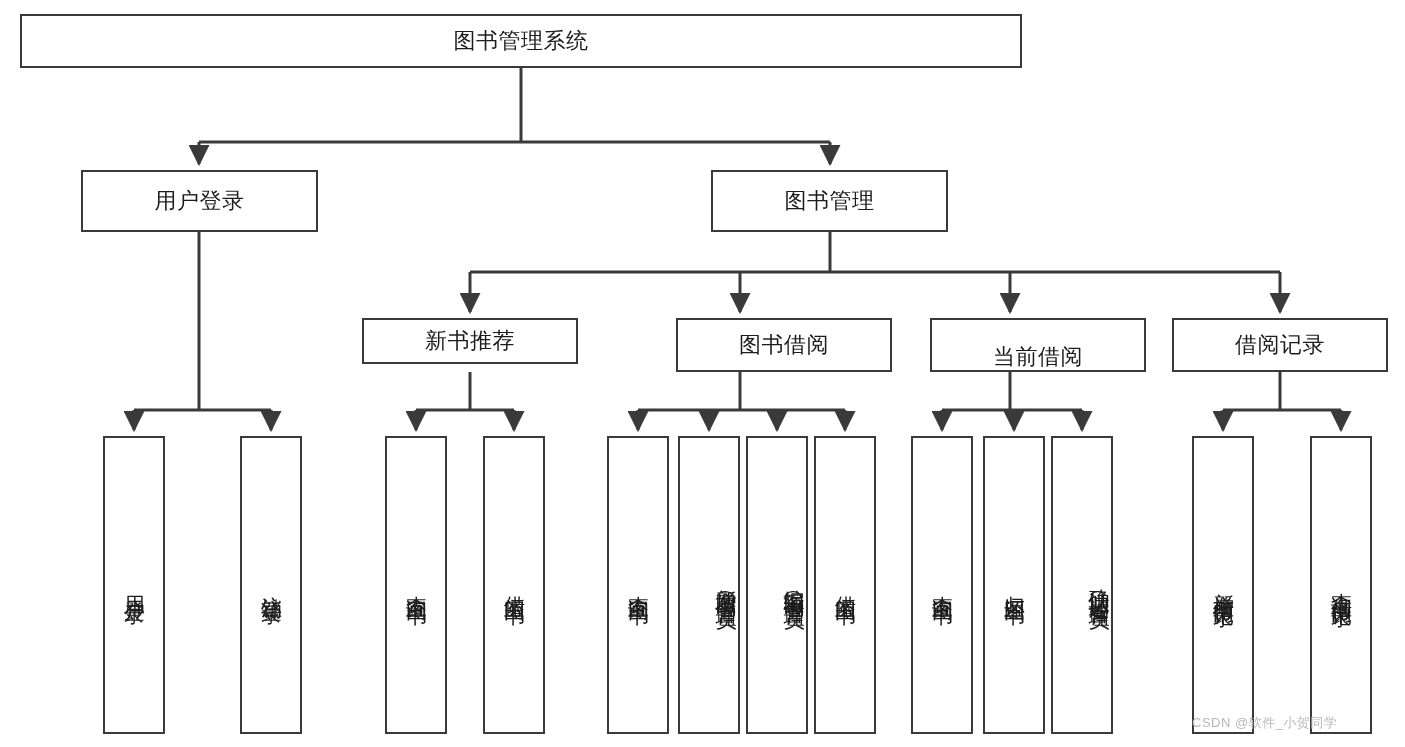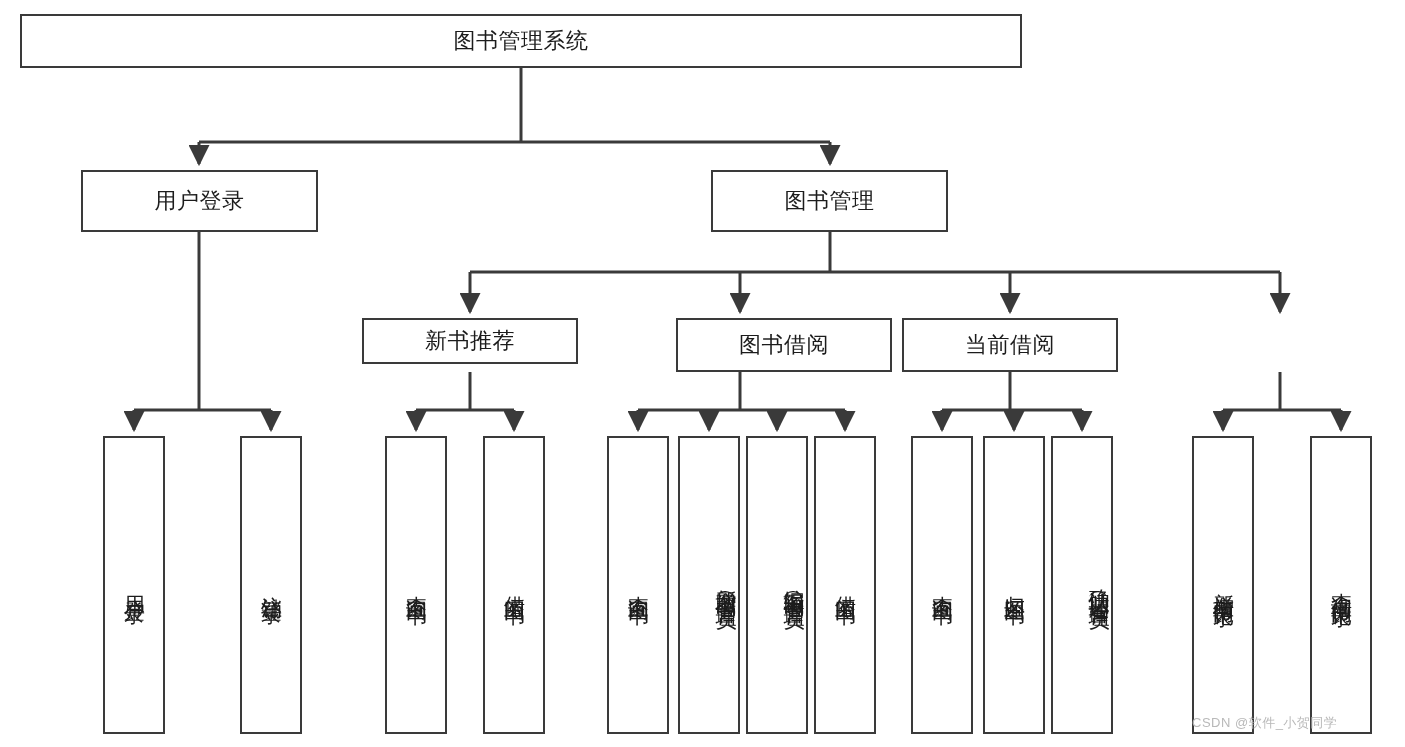--- a/index.html
+++ b/index.html
@@ -127,22 +127,25 @@
   <div class="node h" style="left:711px; top:170px; width:237px; height:62px;align-items:center;">
     <span class="lbl">图书管理</span>
   </div>
 
   <div class="node h" style="left:362px; top:318px; width:216px; height:46px;">
     <span class="lbl">新书推荐</span>
   </div>
   <div class="node h" style="left:632px; top:318px; width:216px; height:54px;margin-left:44px;">
     <span class="lbl">图书借阅</span>
   </div>
-  <div class="node h" style="left:902px; top:318px; width:216px; height:54px;">
+  <div class="node h" style="left:930px; top:318px; width:216px; height:54px;align-items:flex-end;">
     <span class="lbl">当前借阅</span>
+  </div>
+  <div class="node h" style="left:1172px; top:318px; width:216px; height:54px;">
+    <span class="lbl">借阅记录</span>
   </div>
 
   <div class="node v" style="left:103px; top:436px; width:62px; height:298px;">
     <span class="lbl">用户登录</span>
   </div>
   <div class="node v" style="left:240px; top:436px; width:62px; height:298px;">
     <span class="lbl">注销登录</span>
   </div>
 
   <div class="node v" style="left:385px; top:436px; width:62px; height:298px;">

